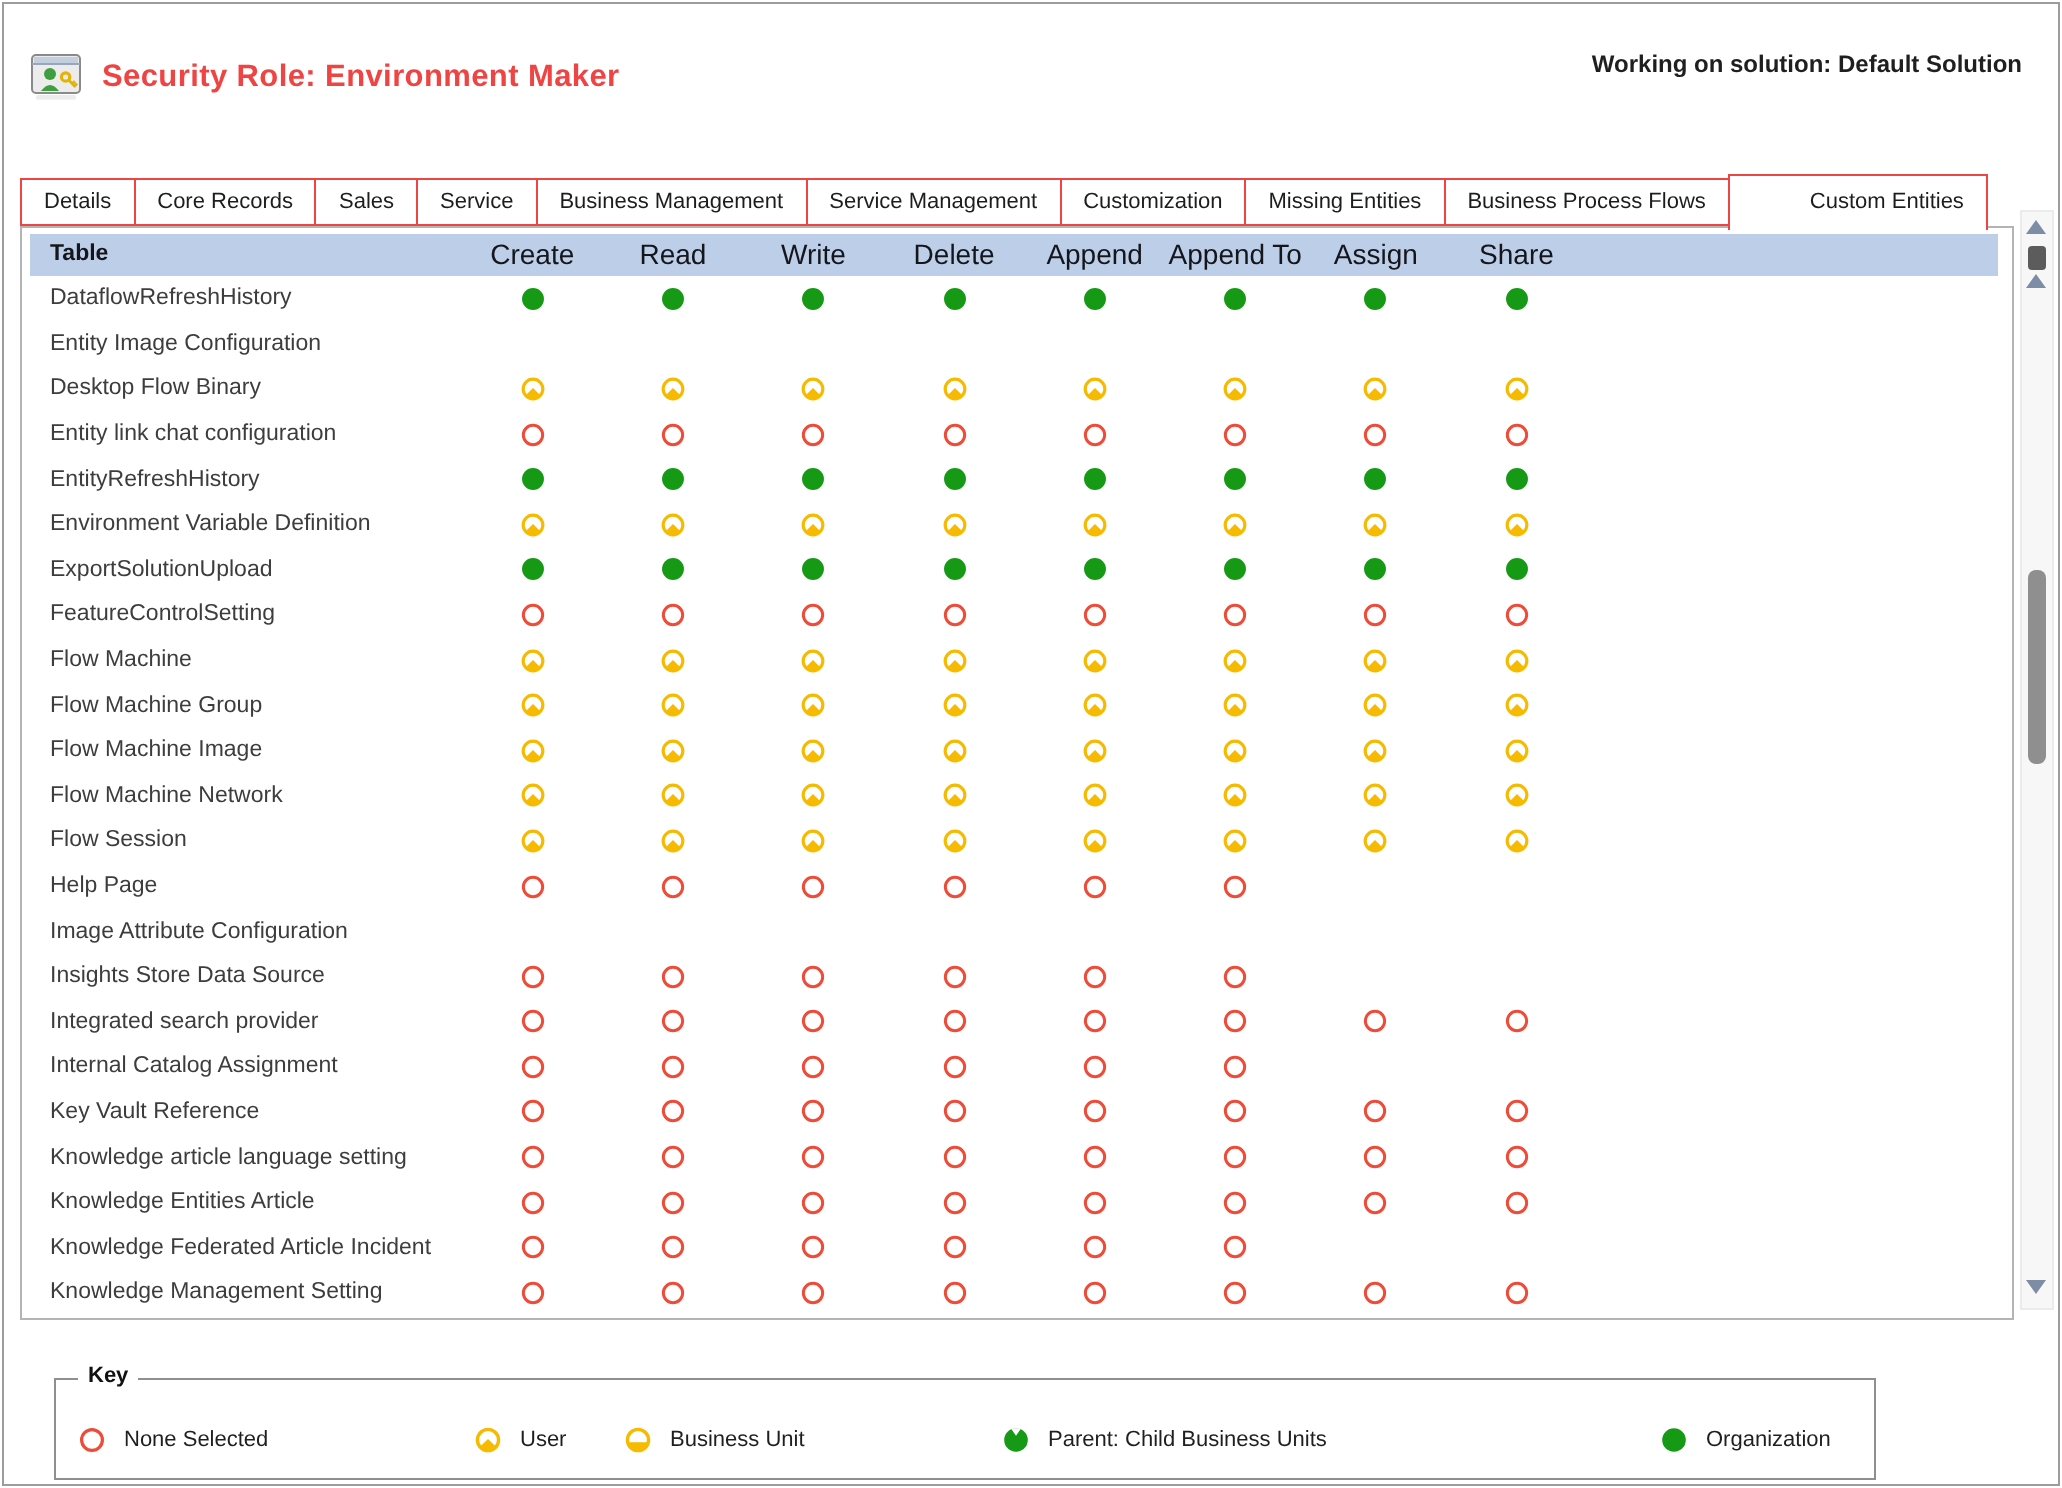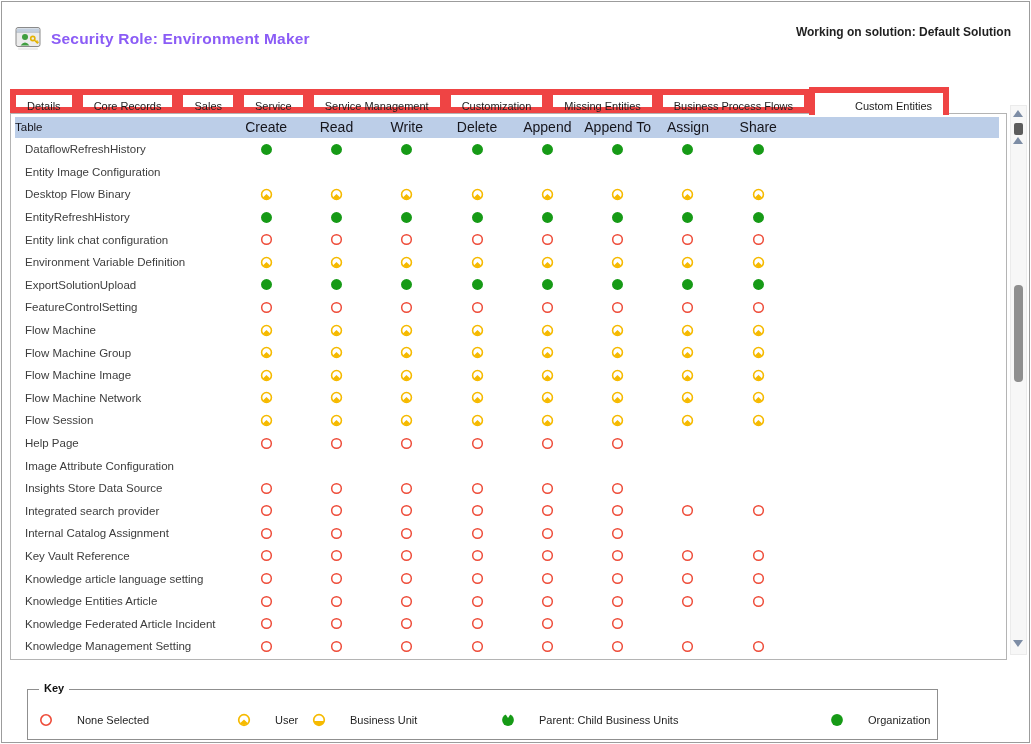--- a/index.html
+++ b/index.html
@@ -1,52 +1,52 @@
 <!DOCTYPE html>
 <html><head>
 <meta charset="utf-8">
 <style>
   * { margin:0; padding:0; box-sizing:border-box; }
   body { background:#fff; font-family:"Liberation Sans", sans-serif; }
   .window { position:relative; width:1029px; height:742px; margin:1px; border:1px solid #9c9c9c; background:#fff; overflow:hidden; }
 
   
   .app-header { position:absolute; left:13px; top:24px; display:flex; align-items:center; gap:9px; }
-  .page-title { font-size:15.5px; font-weight:bold; color:#8b5cf6; letter-spacing:.2px; }
+  .page-title { font-size:15.5px; font-weight:bold; color:#ef4444; letter-spacing:.2px; }
   .working-on { position:absolute; right:18px; top:23px; font-size:12px; font-weight:bold; color:#1f1f1f; }
 
   
   .tabs { position:absolute; left:8px; top:87px; display:flex; z-index:3; }
-  .tab { height:24px; line-height:22px; padding:0 11px; border:6px solid #ef4444; margin-right:-1px;
+  .tab { height:24px; line-height:22px; padding:0 11px; border:1px solid #ef4444; margin-right:-1px;
          background:#fff; font-size:11px; color:#1d1d1d; white-space:nowrap; cursor:default; }
   .tab.active { position:relative; height:28px; margin-top:-2px; line-height:26px; border-bottom:none; z-index:4;padding-left:40px; }
 
   
   .content { position:absolute; left:8px; top:111px; width:997px; height:547px; border:1px solid #b4b4b4; background:#fff; z-index:1; overflow:hidden; }
   .header-band { position:absolute; left:4px; top:3px; width:984px; height:21px; display:flex; }
-  .band-name-cell { width:216px; font-size:11.5px; line-height:21px; color:#15151c; }
+  .band-name-cell { width:216px; padding-left:10px; font-size:11.5px; line-height:21px; color:#15151c;font-weight:bold; }
   .band-cell { width:70.3px; text-align:center; font-size:14px; line-height:21px; color:#15151c; white-space:nowrap; }
   .rows { position:absolute; left:4px; top:24px; width:984px; }
   .trow { display:flex; height:22.6px; align-items:center; }
   .trow-name { width:216px; padding-left:10px; font-size:11.5px; color:#3d3d3d; white-space:nowrap; }
   .tcell { width:70.3px; display:flex; justify-content:center; align-items:center; }
   .tcell svg { display:block; }
 
   
   .vscroll { position:absolute; left:1008px; top:103px; width:17px; height:550px; background:#f7f7f7; border:1px solid #ebebeb; }
   .arr { width:0; height:0; position:absolute; left:2px; border-left:5.5px solid transparent; border-right:5.5px solid transparent; }
   .arr.up   { border-bottom:7px solid #7d8da5; }
   .arr.down { border-top:7px solid #7d8da5; }
   .sq-thumb { position:absolute; left:3px; width:9px; height:12px; background:#5c5c5c; border-radius:2px; }
   .thumb { position:absolute; left:3px; width:9px; border-radius:4px; background:#8f8f8f; }
 
   
   .keybox { position:absolute; left:25px; top:687px; width:911px; height:51px; border:1px solid #8f8f8f; background:#fff; }
   .keybox-legend { position:absolute; top:-8px; left:11px; background:#fff; padding:0 5px; font-size:11px; font-weight:bold; color:#111; }
-  .key-item { position:absolute; top:23px; display:flex; align-items:center; gap:24px; font-size:11px; color:#1f1f1f; white-space:nowrap; }
+  .key-item { position:absolute; top:23px; display:flex; align-items:center; gap:9px; font-size:11px; color:#1f1f1f; white-space:nowrap; }
 </style>
 </head>
 <body>
 
 <div class="window">
 
   <div class="app-header">
     <svg width="27" height="25" viewBox="0 0 27 25">
       <rect x="1" y="1.5" width="24" height="19" rx="2" fill="#ececec" stroke="#8a8a8a"></rect>
       <path d="M1,6 h24" stroke="#9aa7b8"></path>
@@ -59,20 +59,21 @@
     </svg>
     <span class="page-title">Security Role: Environment Maker</span>
   </div>
   <div class="working-on">Working on solution: Default Solution</div>
 
   <div class="tabs" id="tabs">
       <div class="tab">Details</div>
       <div class="tab">Core Records</div>
       <div class="tab">Sales</div>
       <div class="tab">Service</div>
+      <div class="tab">Business Management</div>
       <div class="tab">Service Management</div>
       <div class="tab">Customization</div>
       <div class="tab">Missing Entities</div>
       <div class="tab">Business Process Flows</div>
       <div class="tab active">Custom Entities</div>
     </div>
 
   <div class="content">
     <div class="header-band" id="band" style="background: rgb(188, 206, 232);">
         <div class="band-name-cell">Table</div>
@@ -185,20 +186,63 @@
             </svg>
           </div>
           <div class="tcell">
             <svg width="13" height="13" viewBox="0 0 14 14">
               <circle cx="7" cy="7" r="5.3" fill="#fff" stroke="#f6ba00" stroke-width="1.7"></circle>
                                   <path d="M3.1,10.3 L7,6.5 L10.9,10.3 A5.3,5.3 0 0 1 3.1,10.3 Z" fill="#f6ba00"></path>
             </svg>
           </div>
         </div>
         <div class="trow">
+          <div class="trow-name">Entity link chat configuration</div>
+          <div class="tcell">
+            <svg width="13" height="13" viewBox="0 0 14 14">
+              <circle cx="7" cy="7" r="5.2" fill="#fff" stroke="#ee4b38" stroke-width="1.6"></circle>
+            </svg>
+          </div>
+          <div class="tcell">
+            <svg width="13" height="13" viewBox="0 0 14 14">
+              <circle cx="7" cy="7" r="5.2" fill="#fff" stroke="#ee4b38" stroke-width="1.6"></circle>
+            </svg>
+          </div>
+          <div class="tcell">
+            <svg width="13" height="13" viewBox="0 0 14 14">
+              <circle cx="7" cy="7" r="5.2" fill="#fff" stroke="#ee4b38" stroke-width="1.6"></circle>
+            </svg>
+          </div>
+          <div class="tcell">
+            <svg width="13" height="13" viewBox="0 0 14 14">
+              <circle cx="7" cy="7" r="5.2" fill="#fff" stroke="#ee4b38" stroke-width="1.6"></circle>
+            </svg>
+          </div>
+          <div class="tcell">
+            <svg width="13" height="13" viewBox="0 0 14 14">
+              <circle cx="7" cy="7" r="5.2" fill="#fff" stroke="#ee4b38" stroke-width="1.6"></circle>
+            </svg>
+          </div>
+          <div class="tcell">
+            <svg width="13" height="13" viewBox="0 0 14 14">
+              <circle cx="7" cy="7" r="5.2" fill="#fff" stroke="#ee4b38" stroke-width="1.6"></circle>
+            </svg>
+          </div>
+          <div class="tcell">
+            <svg width="13" height="13" viewBox="0 0 14 14">
+              <circle cx="7" cy="7" r="5.2" fill="#fff" stroke="#ee4b38" stroke-width="1.6"></circle>
+            </svg>
+          </div>
+          <div class="tcell">
+            <svg width="13" height="13" viewBox="0 0 14 14">
+              <circle cx="7" cy="7" r="5.2" fill="#fff" stroke="#ee4b38" stroke-width="1.6"></circle>
+            </svg>
+          </div>
+        </div>
+        <div class="trow">
           <div class="trow-name">EntityRefreshHistory</div>
           <div class="tcell">
             <svg width="13" height="13" viewBox="0 0 14 14">
               <circle cx="7" cy="7" r="5.9" fill="#169a16"></circle>
             </svg>
           </div>
           <div class="tcell">
             <svg width="13" height="13" viewBox="0 0 14 14">
               <circle cx="7" cy="7" r="5.9" fill="#169a16"></circle>
             </svg>
@@ -224,63 +268,20 @@
             </svg>
           </div>
           <div class="tcell">
             <svg width="13" height="13" viewBox="0 0 14 14">
               <circle cx="7" cy="7" r="5.9" fill="#169a16"></circle>
             </svg>
           </div>
           <div class="tcell">
             <svg width="13" height="13" viewBox="0 0 14 14">
               <circle cx="7" cy="7" r="5.9" fill="#169a16"></circle>
-            </svg>
-          </div>
-        </div>
-        <div class="trow">
-          <div class="trow-name">Entity link chat configuration</div>
-          <div class="tcell">
-            <svg width="13" height="13" viewBox="0 0 14 14">
-              <circle cx="7" cy="7" r="5.2" fill="#fff" stroke="#ee4b38" stroke-width="1.6"></circle>
-            </svg>
-          </div>
-          <div class="tcell">
-            <svg width="13" height="13" viewBox="0 0 14 14">
-              <circle cx="7" cy="7" r="5.2" fill="#fff" stroke="#ee4b38" stroke-width="1.6"></circle>
-            </svg>
-          </div>
-          <div class="tcell">
-            <svg width="13" height="13" viewBox="0 0 14 14">
-              <circle cx="7" cy="7" r="5.2" fill="#fff" stroke="#ee4b38" stroke-width="1.6"></circle>
-            </svg>
-          </div>
-          <div class="tcell">
-            <svg width="13" height="13" viewBox="0 0 14 14">
-              <circle cx="7" cy="7" r="5.2" fill="#fff" stroke="#ee4b38" stroke-width="1.6"></circle>
-            </svg>
-          </div>
-          <div class="tcell">
-            <svg width="13" height="13" viewBox="0 0 14 14">
-              <circle cx="7" cy="7" r="5.2" fill="#fff" stroke="#ee4b38" stroke-width="1.6"></circle>
-            </svg>
-          </div>
-          <div class="tcell">
-            <svg width="13" height="13" viewBox="0 0 14 14">
-              <circle cx="7" cy="7" r="5.2" fill="#fff" stroke="#ee4b38" stroke-width="1.6"></circle>
-            </svg>
-          </div>
-          <div class="tcell">
-            <svg width="13" height="13" viewBox="0 0 14 14">
-              <circle cx="7" cy="7" r="5.2" fill="#fff" stroke="#ee4b38" stroke-width="1.6"></circle>
-            </svg>
-          </div>
-          <div class="tcell">
-            <svg width="13" height="13" viewBox="0 0 14 14">
-              <circle cx="7" cy="7" r="5.2" fill="#fff" stroke="#ee4b38" stroke-width="1.6"></circle>
             </svg>
           </div>
         </div>
         <div class="trow">
           <div class="trow-name">Environment Variable Definition</div>
           <div class="tcell">
             <svg width="13" height="13" viewBox="0 0 14 14">
               <circle cx="7" cy="7" r="5.3" fill="#fff" stroke="#f6ba00" stroke-width="1.7"></circle>
                                   <path d="M3.1,10.3 L7,6.5 L10.9,10.3 A5.3,5.3 0 0 1 3.1,10.3 Z" fill="#f6ba00"></path>
             </svg>

